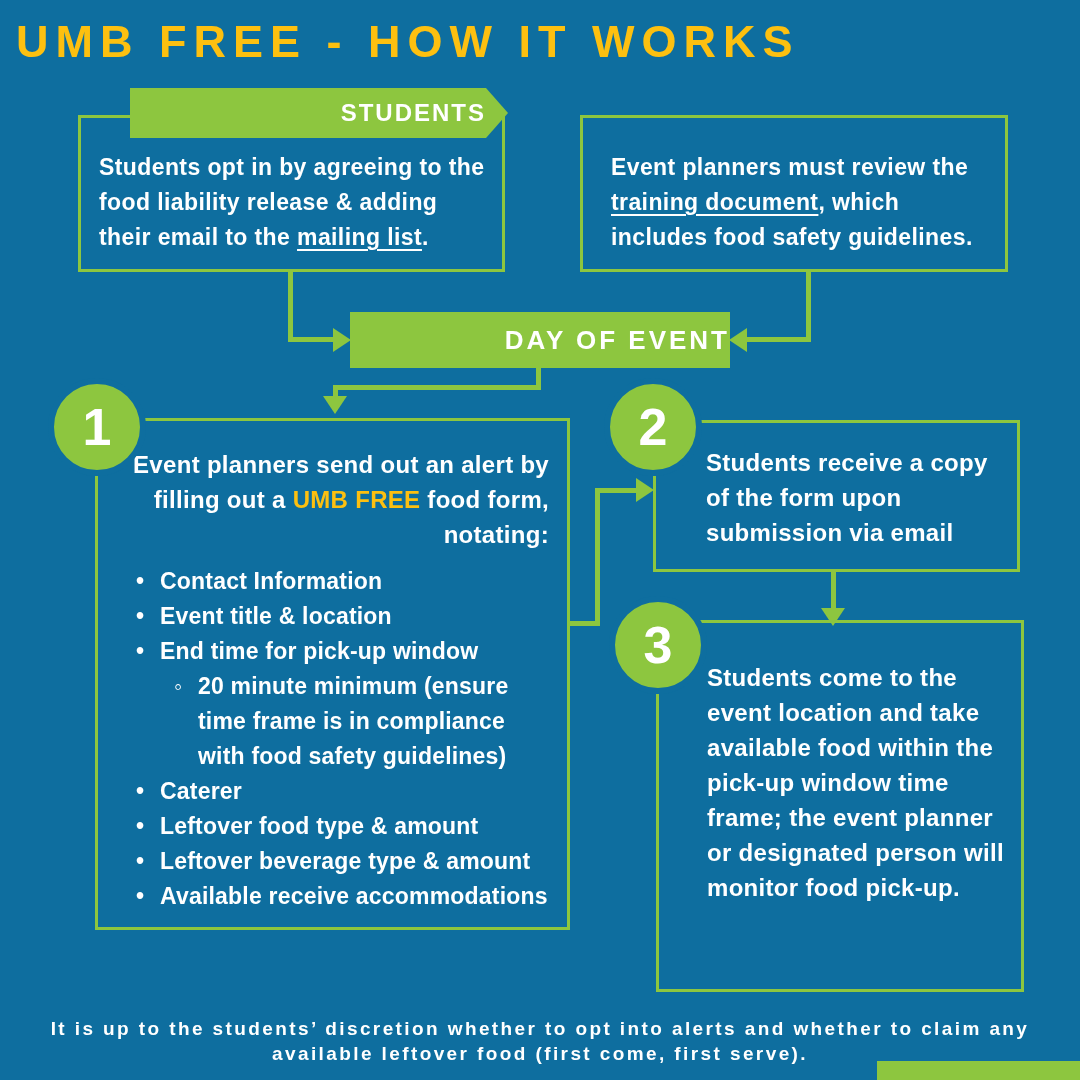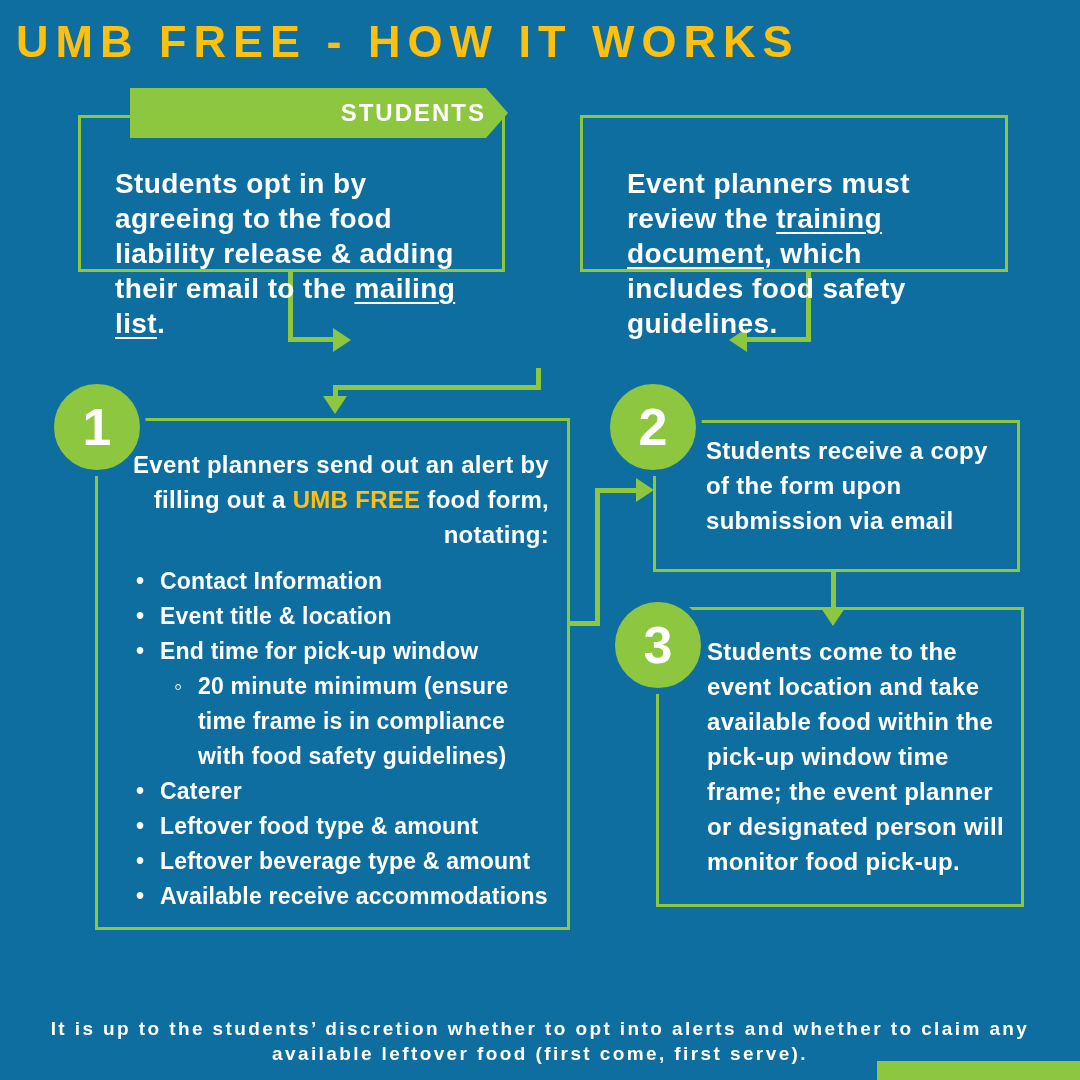--- a/index.html
+++ b/index.html
@@ -25,21 +25,21 @@
   .banner-students{left:130px;top:88px;width:378px;height:50px;
     clip-path:polygon(0 0,calc(100% - 22px) 0,100% 50%,calc(100% - 22px) 100%,0 100%);
     padding-right:22px;}
   .banner-planners{left:578px;top:88px;width:378px;height:50px;
     clip-path:polygon(22px 0,100% 0,100% 100%,22px 100%,0 50%);
     padding-left:22px;}
   .banner-day{left:350px;top:312px;width:380px;height:56px;font-size:26px;letter-spacing:3px;}
 
   .box-students{left:78px;top:115px;width:427px;height:157px;padding:32px 12px 0 18px;}
   .box-planners{left:580px;top:115px;width:428px;height:157px;padding:32px 12px 0 28px;}
-  .box-text{margin:16px;font-size:28px;font-weight:700;line-height:35px;letter-spacing:0.4px;}
+  .box-text{margin:0;font-size:23px;font-weight:700;line-height:35px;letter-spacing:0.4px;}
   .underline-link{text-decoration:underline;text-underline-offset:4px;text-decoration-thickness:2px;cursor:pointer;}
 
   .line{position:absolute;background:var(--green,#8dc63f);z-index:1;}
   .arrow{position:absolute;width:0;height:0;z-index:1;}
   .arrow.right{border-top:12px solid transparent;border-bottom:12px solid transparent;border-left:18px solid var(--green,#8dc63f);}
   .arrow.left {border-top:12px solid transparent;border-bottom:12px solid transparent;border-right:18px solid var(--green,#8dc63f);}
   .arrow.down {border-left:12px solid transparent;border-right:12px solid transparent;border-top:18px solid var(--green,#8dc63f);}
 
   .step-circle{
     position:absolute;width:86px;height:86px;border-radius:50%;
@@ -52,22 +52,22 @@
   .circle-3{left:609px;top:596px;}
 
   .box-step1{left:95px;top:418px;width:475px;height:512px;}
   .step1-intro{margin:26px 18px 12px 18px;text-align:right;font-size:24px;font-weight:700;line-height:35px;letter-spacing:0.3px;}
   .yellow{color:var(--yellow,#fdc010);}
   .bullets{margin:6px 12px 0 38px;}
   .bullet-row{display:flex;font-size:23px;font-weight:700;line-height:35px;letter-spacing:0.2px;color:#fff;}
   .bullet-row .marker{flex:none;width:24px;}
   .bullet-row.sub{margin-left:38px;}
 
-  .box-step2{left:653px;top:420px;width:367px;height:152px;padding:10px 14px 0 50px;}
-  .box-step3{left:656px;top:607px;width:368px;height:300px;padding:24px 14px 0 48px;}
+  .box-step2{left:653px;top:420px;width:367px;height:152px;padding:22px 14px 0 50px;}
+  .box-step3{left:656px;top:620px;width:368px;height:372px;padding:37px 14px 0 48px;}
   .step-text{margin:0;font-size:24px;font-weight:700;line-height:35px;letter-spacing:0.3px;}
 
   .footer-line{position:absolute;left:30px;width:1020px;text-align:center;color:#fff;
     font-weight:700;font-size:19px;letter-spacing:2.4px;line-height:25px;margin:0;}
   .footer-1{top:960px;}
   .footer-2{top:1016px;}
 
   .corner-bar{position:absolute;right:0;bottom:0;width:203px;height:19px;background:var(--green,#8dc63f);z-index:1;}
 </style>
 </head>
@@ -102,20 +102,23 @@
     <p class="box-text"><span>Students opt in by agreeing to the food liability release &amp; adding their email to the </span><span class="underline-link">mailing list</span><span>.</span></p>
   </div>
   <div class="banner banner-students">
     <span>STUDENTS</span>
   </div>
 
   <div class="outline-box box-planners">
     <p class="box-text"><span>Event planners must review the </span><span class="underline-link">training document</span><span>, which includes food safety guidelines.</span></p>
   </div>
 
+  <div class="banner banner-day">
+    <span>DAY OF EVENT</span>
+  </div>
 
   <div class="outline-box box-step1">
     <p class="step1-intro"><span>Event planners send out an alert by filling out a </span><span class="yellow">UMB FREE</span><span> food form, notating:</span></p>
     <div class="bullets">
       <div class="bullet-row">
         <span class="marker">•</span>
         <span>Contact Information</span>
       </div>
       <div class="bullet-row">
         <span class="marker">•</span>

